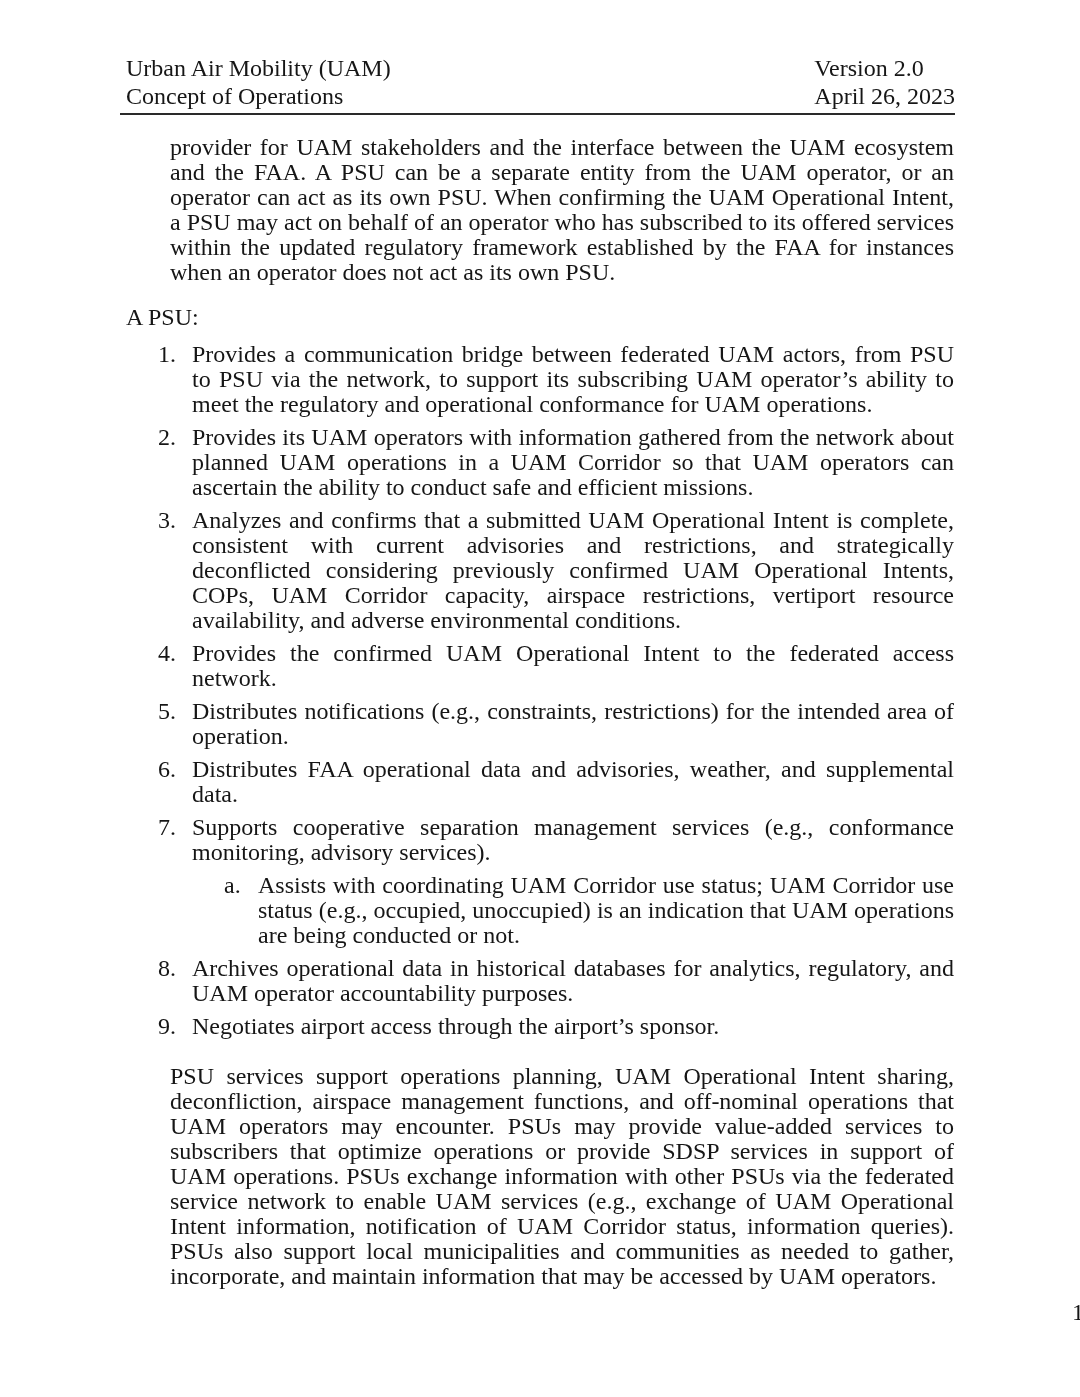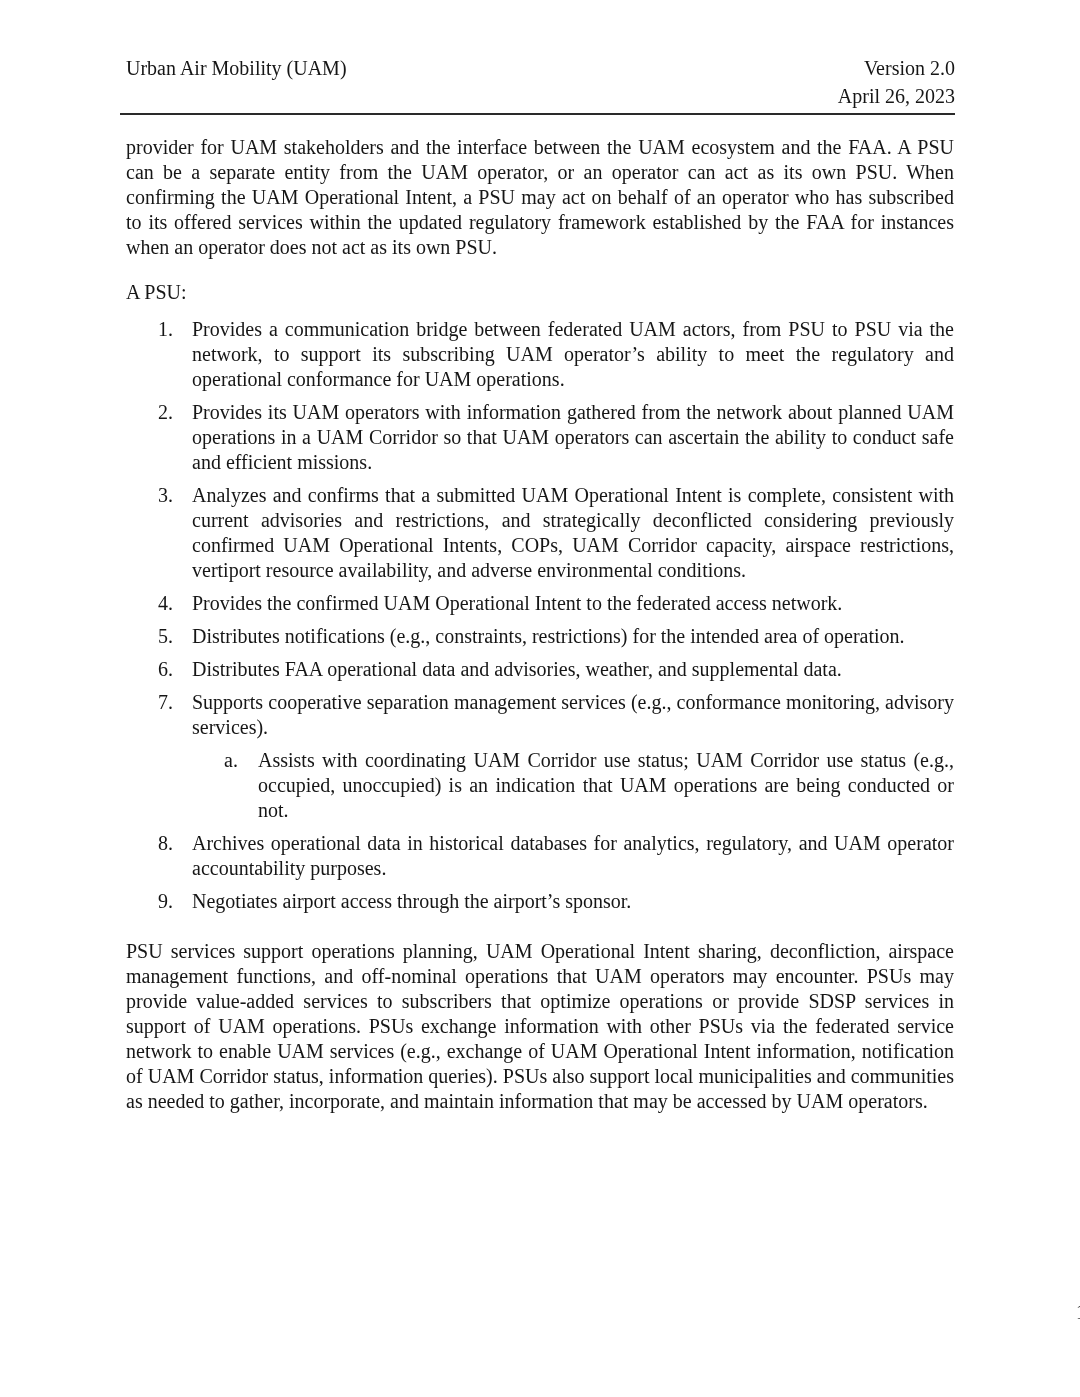--- a/index.html
+++ b/index.html
@@ -3,38 +3,38 @@
 <meta charset="utf-8">
 <style>
   * { margin: 0; padding: 0; box-sizing: border-box; }
   html, body { background: #ffffff; }
   .page {
     width: 1080px;
     height: 1397px;
     background: #ffffff;
     position: relative;
     font-family: "Liberation Serif", "DejaVu Serif", serif;
-    font-size: 20px;
+    font-size: 24px;
     line-height: 25px;
     color: #161616;
     overflow: hidden;
   }
   .header {
     margin: 0 125px 0 120px;
     padding-top: 54px;
     padding-bottom: 3px;
     border-bottom: 2px solid #2a2a2a;
     display: flex;
     justify-content: space-between;
     line-height: 28px;
   }
   .header-left { padding-left: 6px; }
-  .header-right { text-align: right; }
+  .header-right { }
   .content { margin: 0 126px; }
-  .body-para { text-align: justify; }
+  .body-para { text-align: justify; margin-left: 44px; }
   .para-first { margin-top: 20px; }
   .para-gap { margin-top: 25px; }
   .lead-in { margin-top: 20px; text-align: left; }
   .list { margin-top: 12px; }
   .list-item { display: flex; margin-top: 8px; }
   .list-item.first { margin-top: 0; }
   .num-col { flex: 0 0 34px; margin-left: 32px; }
   .item-body { flex: 1; }
   .item-text { text-align: justify; }
   .sub-item { display: flex; margin-top: 8px; }
@@ -49,20 +49,21 @@
   }
 </style>
 </head>
 <body>
 
 <div class="page">
 
   <div class="header">
     <div class="header-left">
       <div>Urban Air Mobility (UAM)</div>
+      <div>Concept of Operations</div>
     </div>
     <div class="header-right">
       <div>Version 2.0</div>
       <div>April 26, 2023</div>
     </div>
   </div>
 
   <div class="content">
 
     <p class="body-para para-first">provider for UAM stakeholders and the interface between the UAM ecosystem and the FAA. A PSU can be a separate entity from the UAM operator, or an operator can act as its own PSU. When confirming the UAM Operational Intent, a PSU may act on behalf of an operator who has subscribed to its offered services within the updated regulatory framework established by the FAA for instances when an operator does not act as its own PSU.</p>

